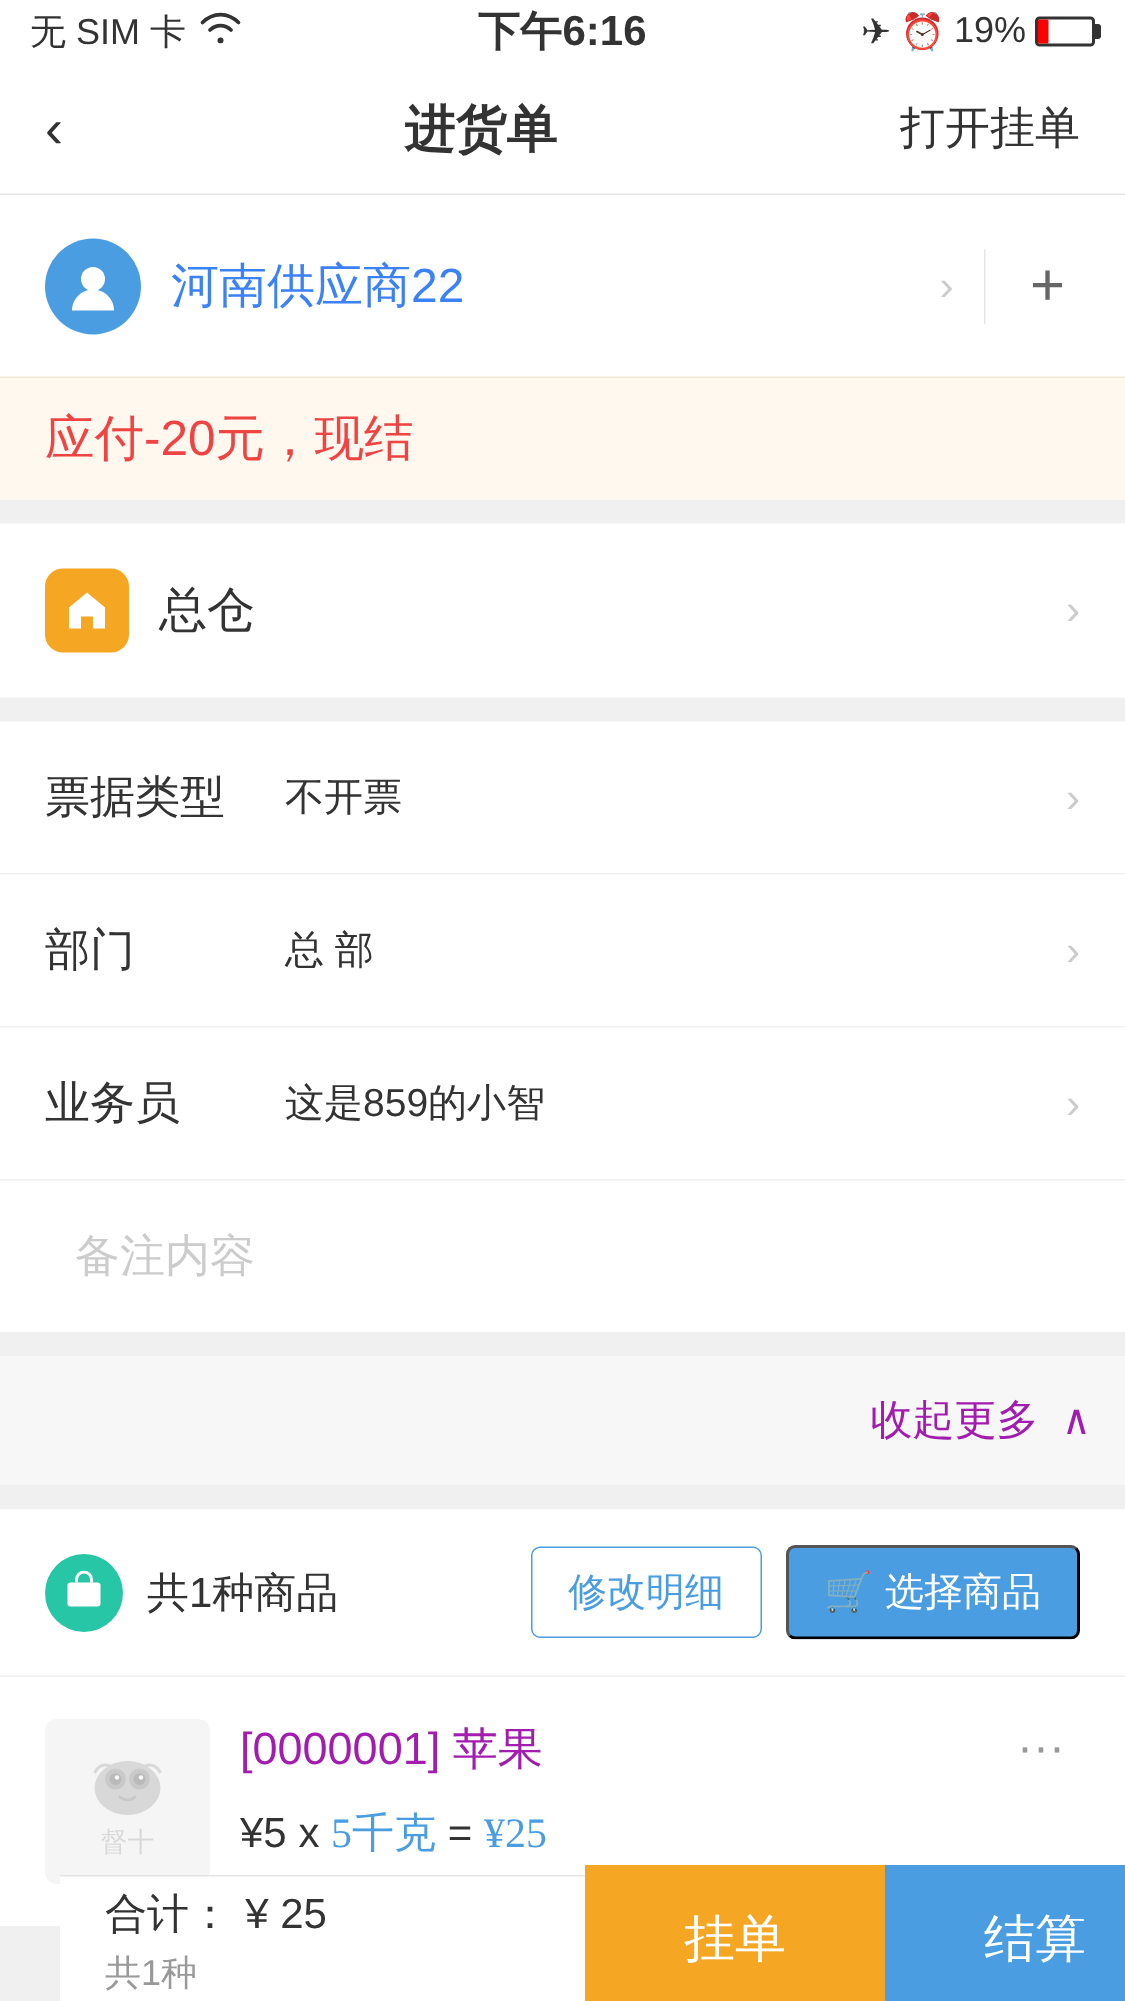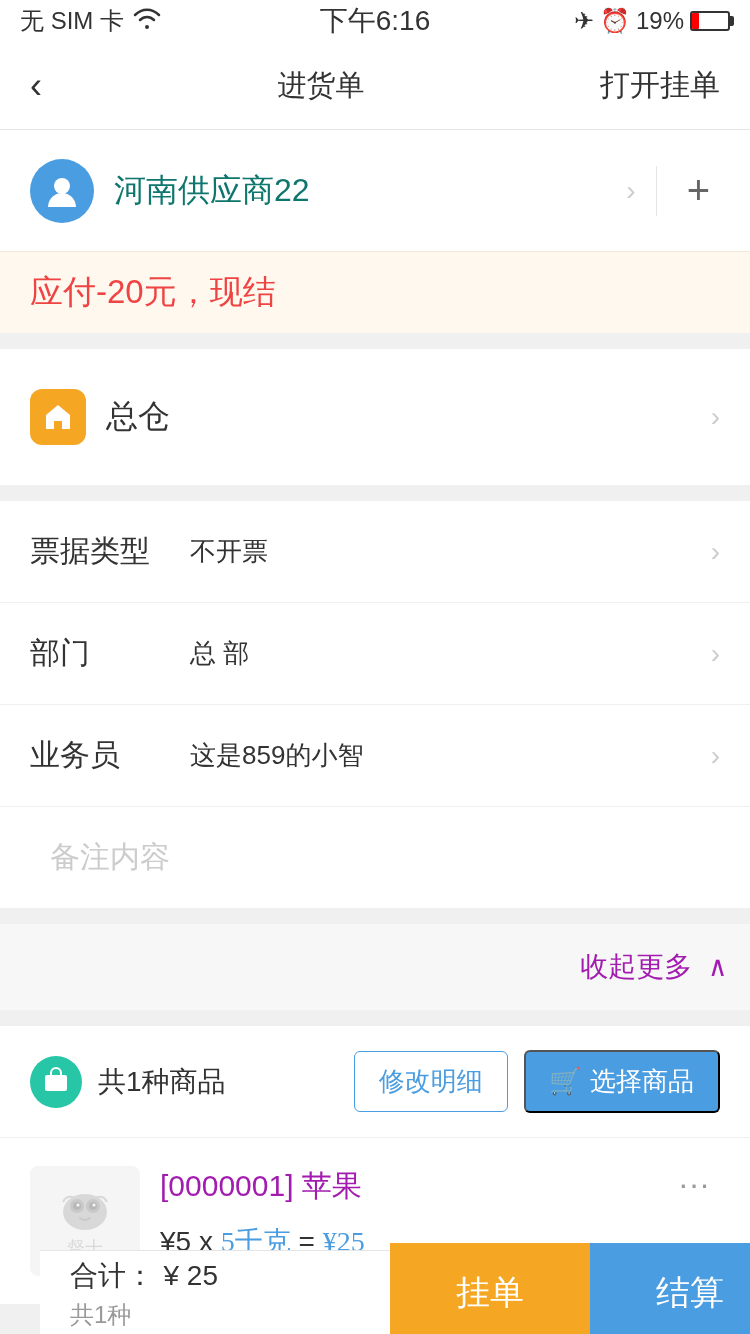--- a/index.html
+++ b/index.html
@@ -28,21 +28,21 @@
     .status-left {
       display: flex;
       align-items: center;
       gap: 8px;
     }
     .status-center {
       position: absolute;
       left: 50%;
       transform: translateX(-50%);
       font-size: 28px;
-      font-weight: 400;
+      font-weight: 700;
     }
     .status-right {
       display: flex;
       align-items: center;
       gap: 6px;
       font-size: 24px;
     }
     .battery-icon {
       width: 40px;
       height: 20px;
@@ -80,22 +80,22 @@
       justify-content: space-between;
       padding: 0 30px;
       border-bottom: 1px solid #e5e5e5;
     }
     .nav-back {
       font-size: 36px;
       color: #333;
       cursor: pointer;
     }
     .nav-title {
-      font-size: 29px;
-      font-weight: 400;
+      font-size: 34px;
+      font-weight: 700;
       color: #333;
     }
     .nav-action {
       font-size: 30px;
       color: #333;
       cursor: pointer;
     }
 
     
     .content {
@@ -125,21 +125,21 @@
       margin-right: 20px;
       flex-shrink: 0;
     }
     .supplier-avatar svg {
       width: 40px;
       height: 40px;
     }
     .supplier-name {
       flex: 1;
       font-size: 32px;
-      color: #0f766e;
+      color: #3b82f6;
     }
     .chevron {
       color: #ccc;
       font-size: 28px;
     }
     .divider-line {
       width: 1px;
       height: 50px;
       background: #e5e5e5;
       margin: 0 20px;
@@ -162,21 +162,21 @@
 
     
     .warehouse-section {
       background: #fff;
       margin-bottom: 16px;
       margin-top: 16px;
     }
     .warehouse-row {
       display: flex;
       align-items: center;
-      padding: 40px 30px;
+      padding: 30px 30px;
     }
     .warehouse-icon {
       width: 56px;
       height: 56px;
       border-radius: 12px;
       background: #f5a623;
       display: flex;
       align-items: center;
       justify-content: center;
       margin-right: 20px;

